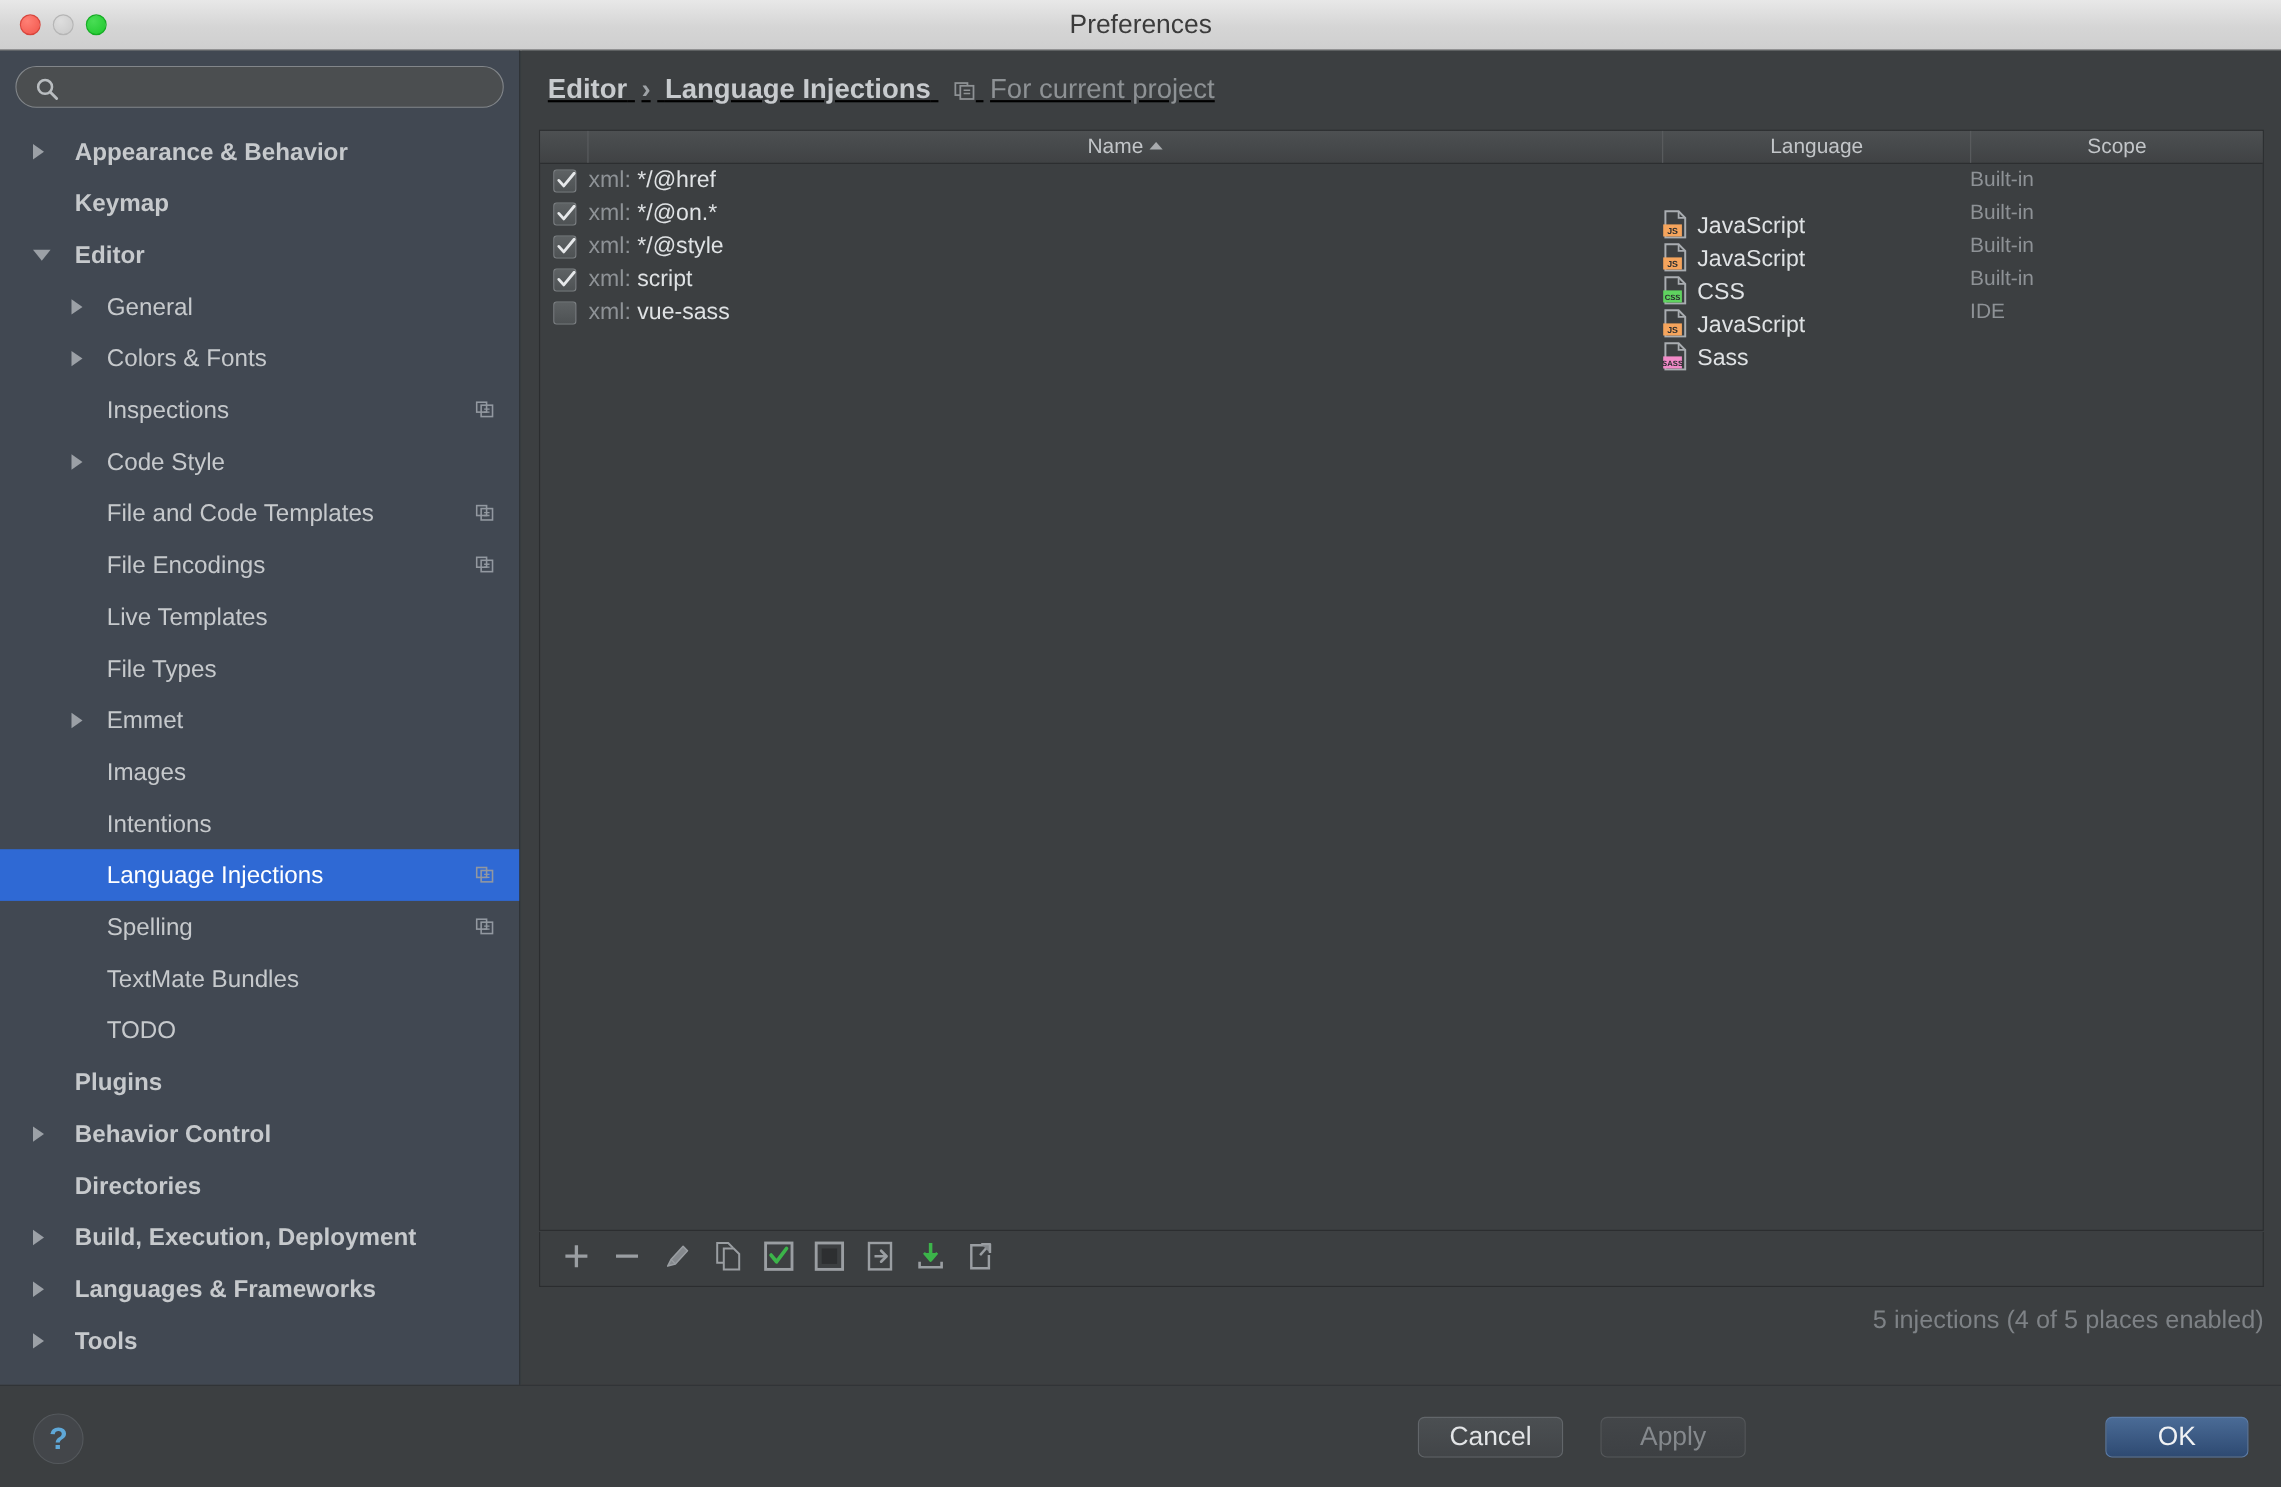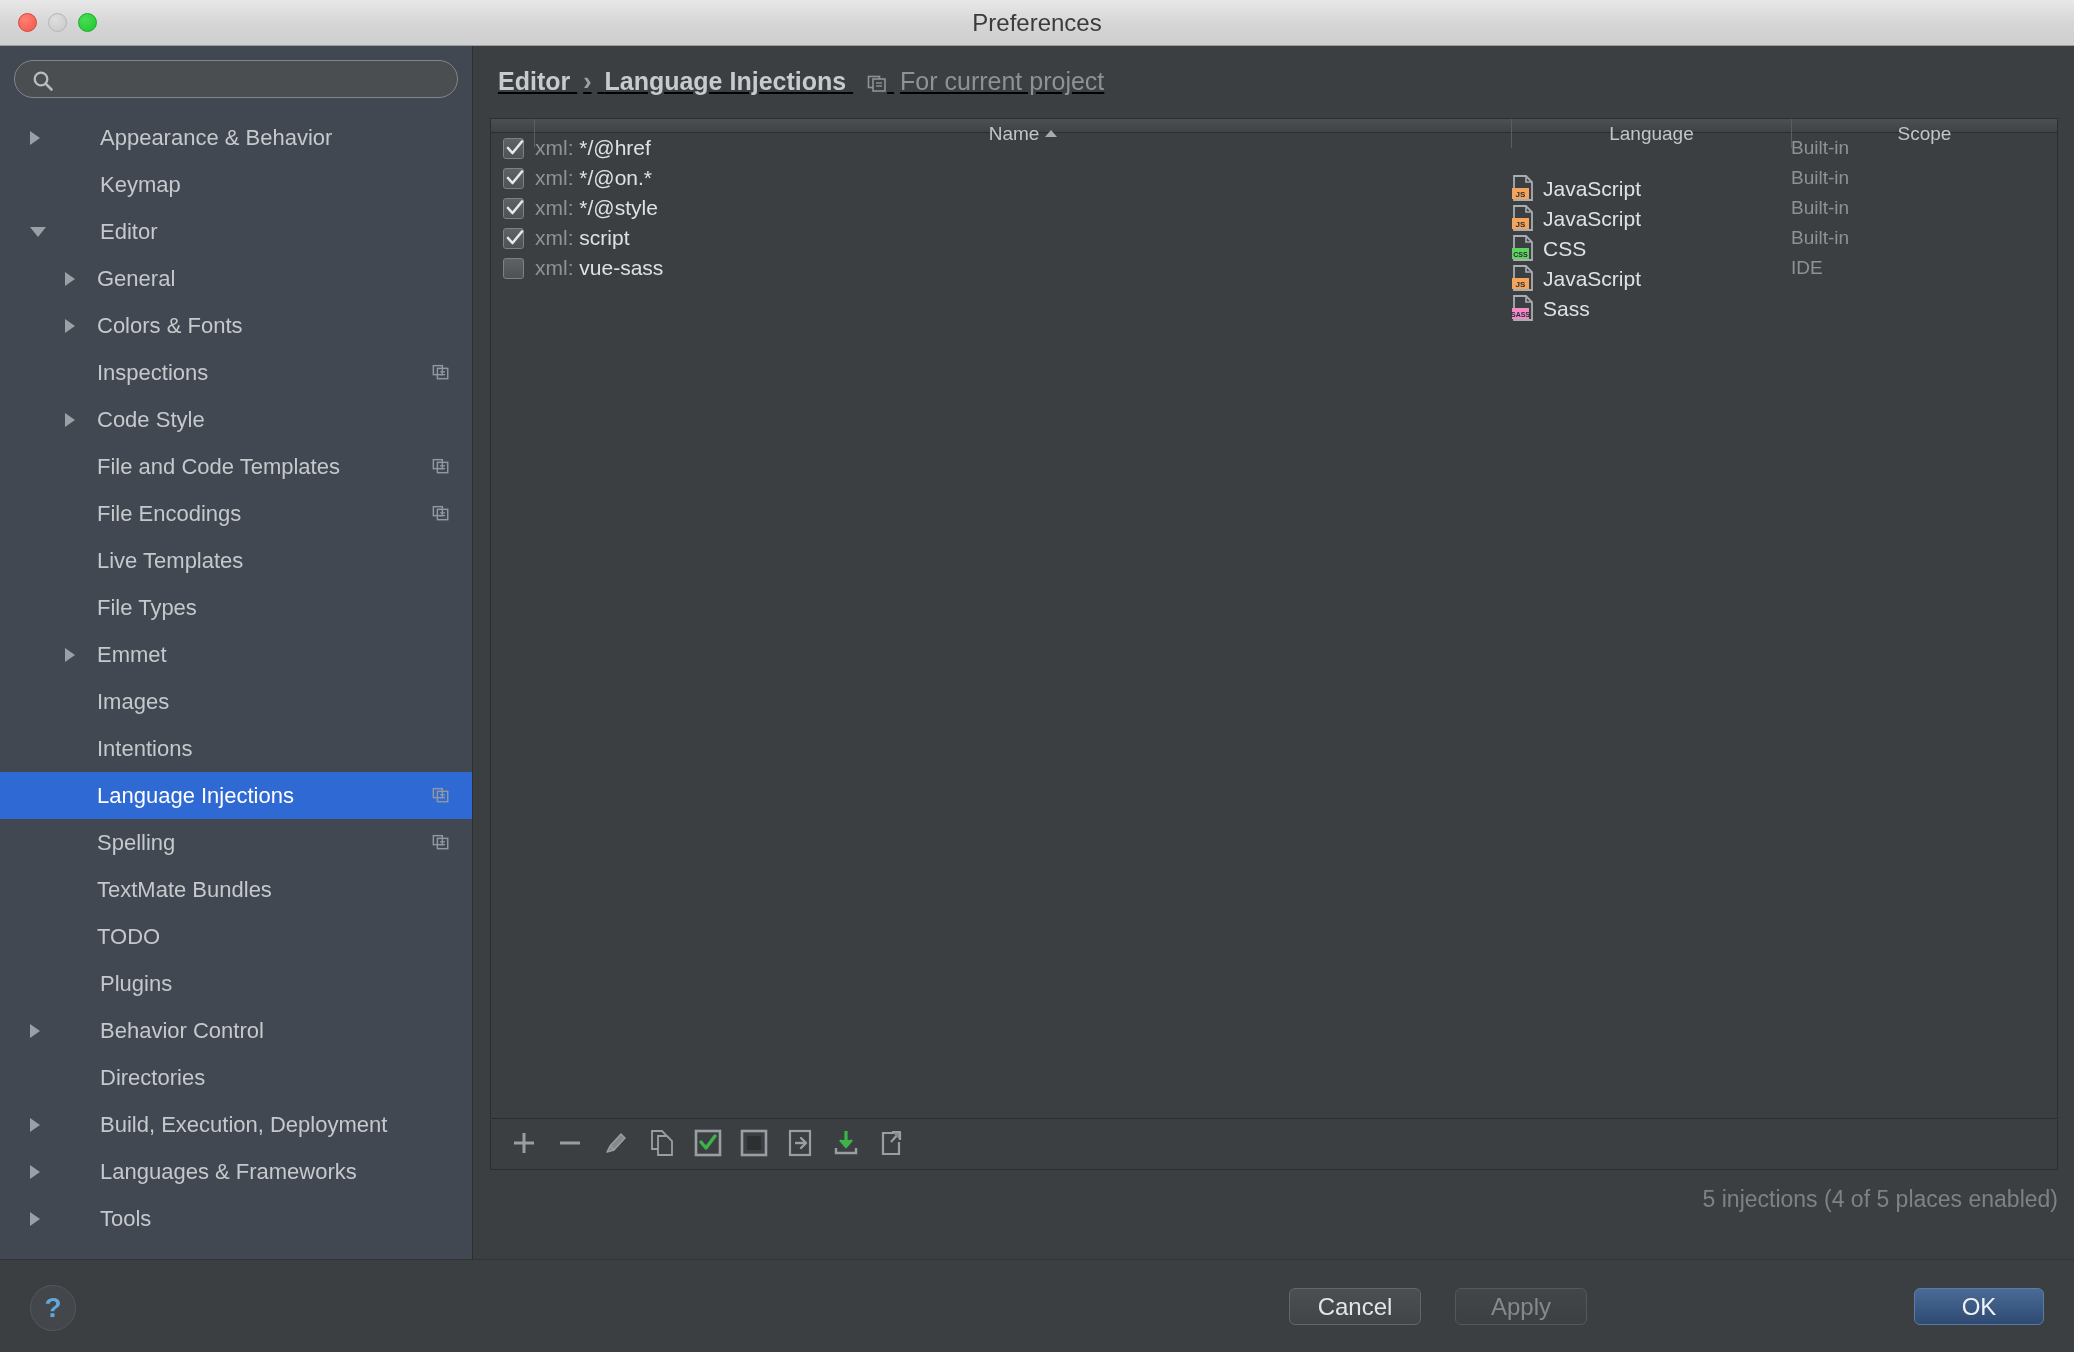--- a/index.html
+++ b/index.html
@@ -44,21 +44,21 @@
     background: transparent; border: 0; outline: none;
     color: #d4d6d8; font-size: 19px; font-family: "Liberation Sans", sans-serif;
   }
   .search-input::placeholder { color: #8b8f93; }
 
   .tree { position: absolute; left: 0; top: 68px; width: 473px; }
   .tnode {
     position: relative; height: 47px; line-height: 47px;
     font-size: 22px; color: #c6c9cc; white-space: nowrap;
   }
-  .tnode.lvl0 { padding-left: 100px; font-weight: normal; }
+  .tnode.lvl0 { padding-left: 68px; font-weight: bold; }
   .tnode.lvl1 { padding-left: 97px; font-weight: normal; }
   .tnode.sel { background: #2f69d4; color: #ffffff; }
   .arrow {
     position: absolute; top: 50%; transform: translateY(-50%);
     width: 0; height: 0;
     border-left: 10px solid #9ba0a6;
     border-top: 7px solid transparent; border-bottom: 7px solid transparent;
   }
   .arrow.lvl0 { left: 30px; }
   .arrow.lvl1 { left: 65px; }
@@ -81,21 +81,21 @@
   .bc-sep { color: #9ea2a6; font-weight: bold; padding: 0 6px; }
   .bc-note { color: #8e9295; font-weight: normal; padding-left: 6px; }
   .bc-icon { display: inline-block; vertical-align: -3px; margin-left: 14px; }
 
   
   .tablewrap {
     position: absolute; left: 16px; top: 72px; width: 1568px; height: 1001px;
     border: 1px solid #2b2d2f; background: #3c3f41;
   }
   .thead {
-    position: relative; height: 14px; width: 100%;
+    position: relative; height: 30px; width: 100%;
     background: linear-gradient(to bottom, #4d5052 0%, #46494b 50%, #404244 100%);
     border-bottom: 1px solid #2b2d2f;
   }
   .th {
     position: absolute; top: 0; height: 29px; line-height: 29px;
     font-size: 19px; color: #c2c5c8; text-align: center;
     border-left: 1px solid #5b5e60;
   }
   .th.first { border-left: 0; }
   .sortarrow {

